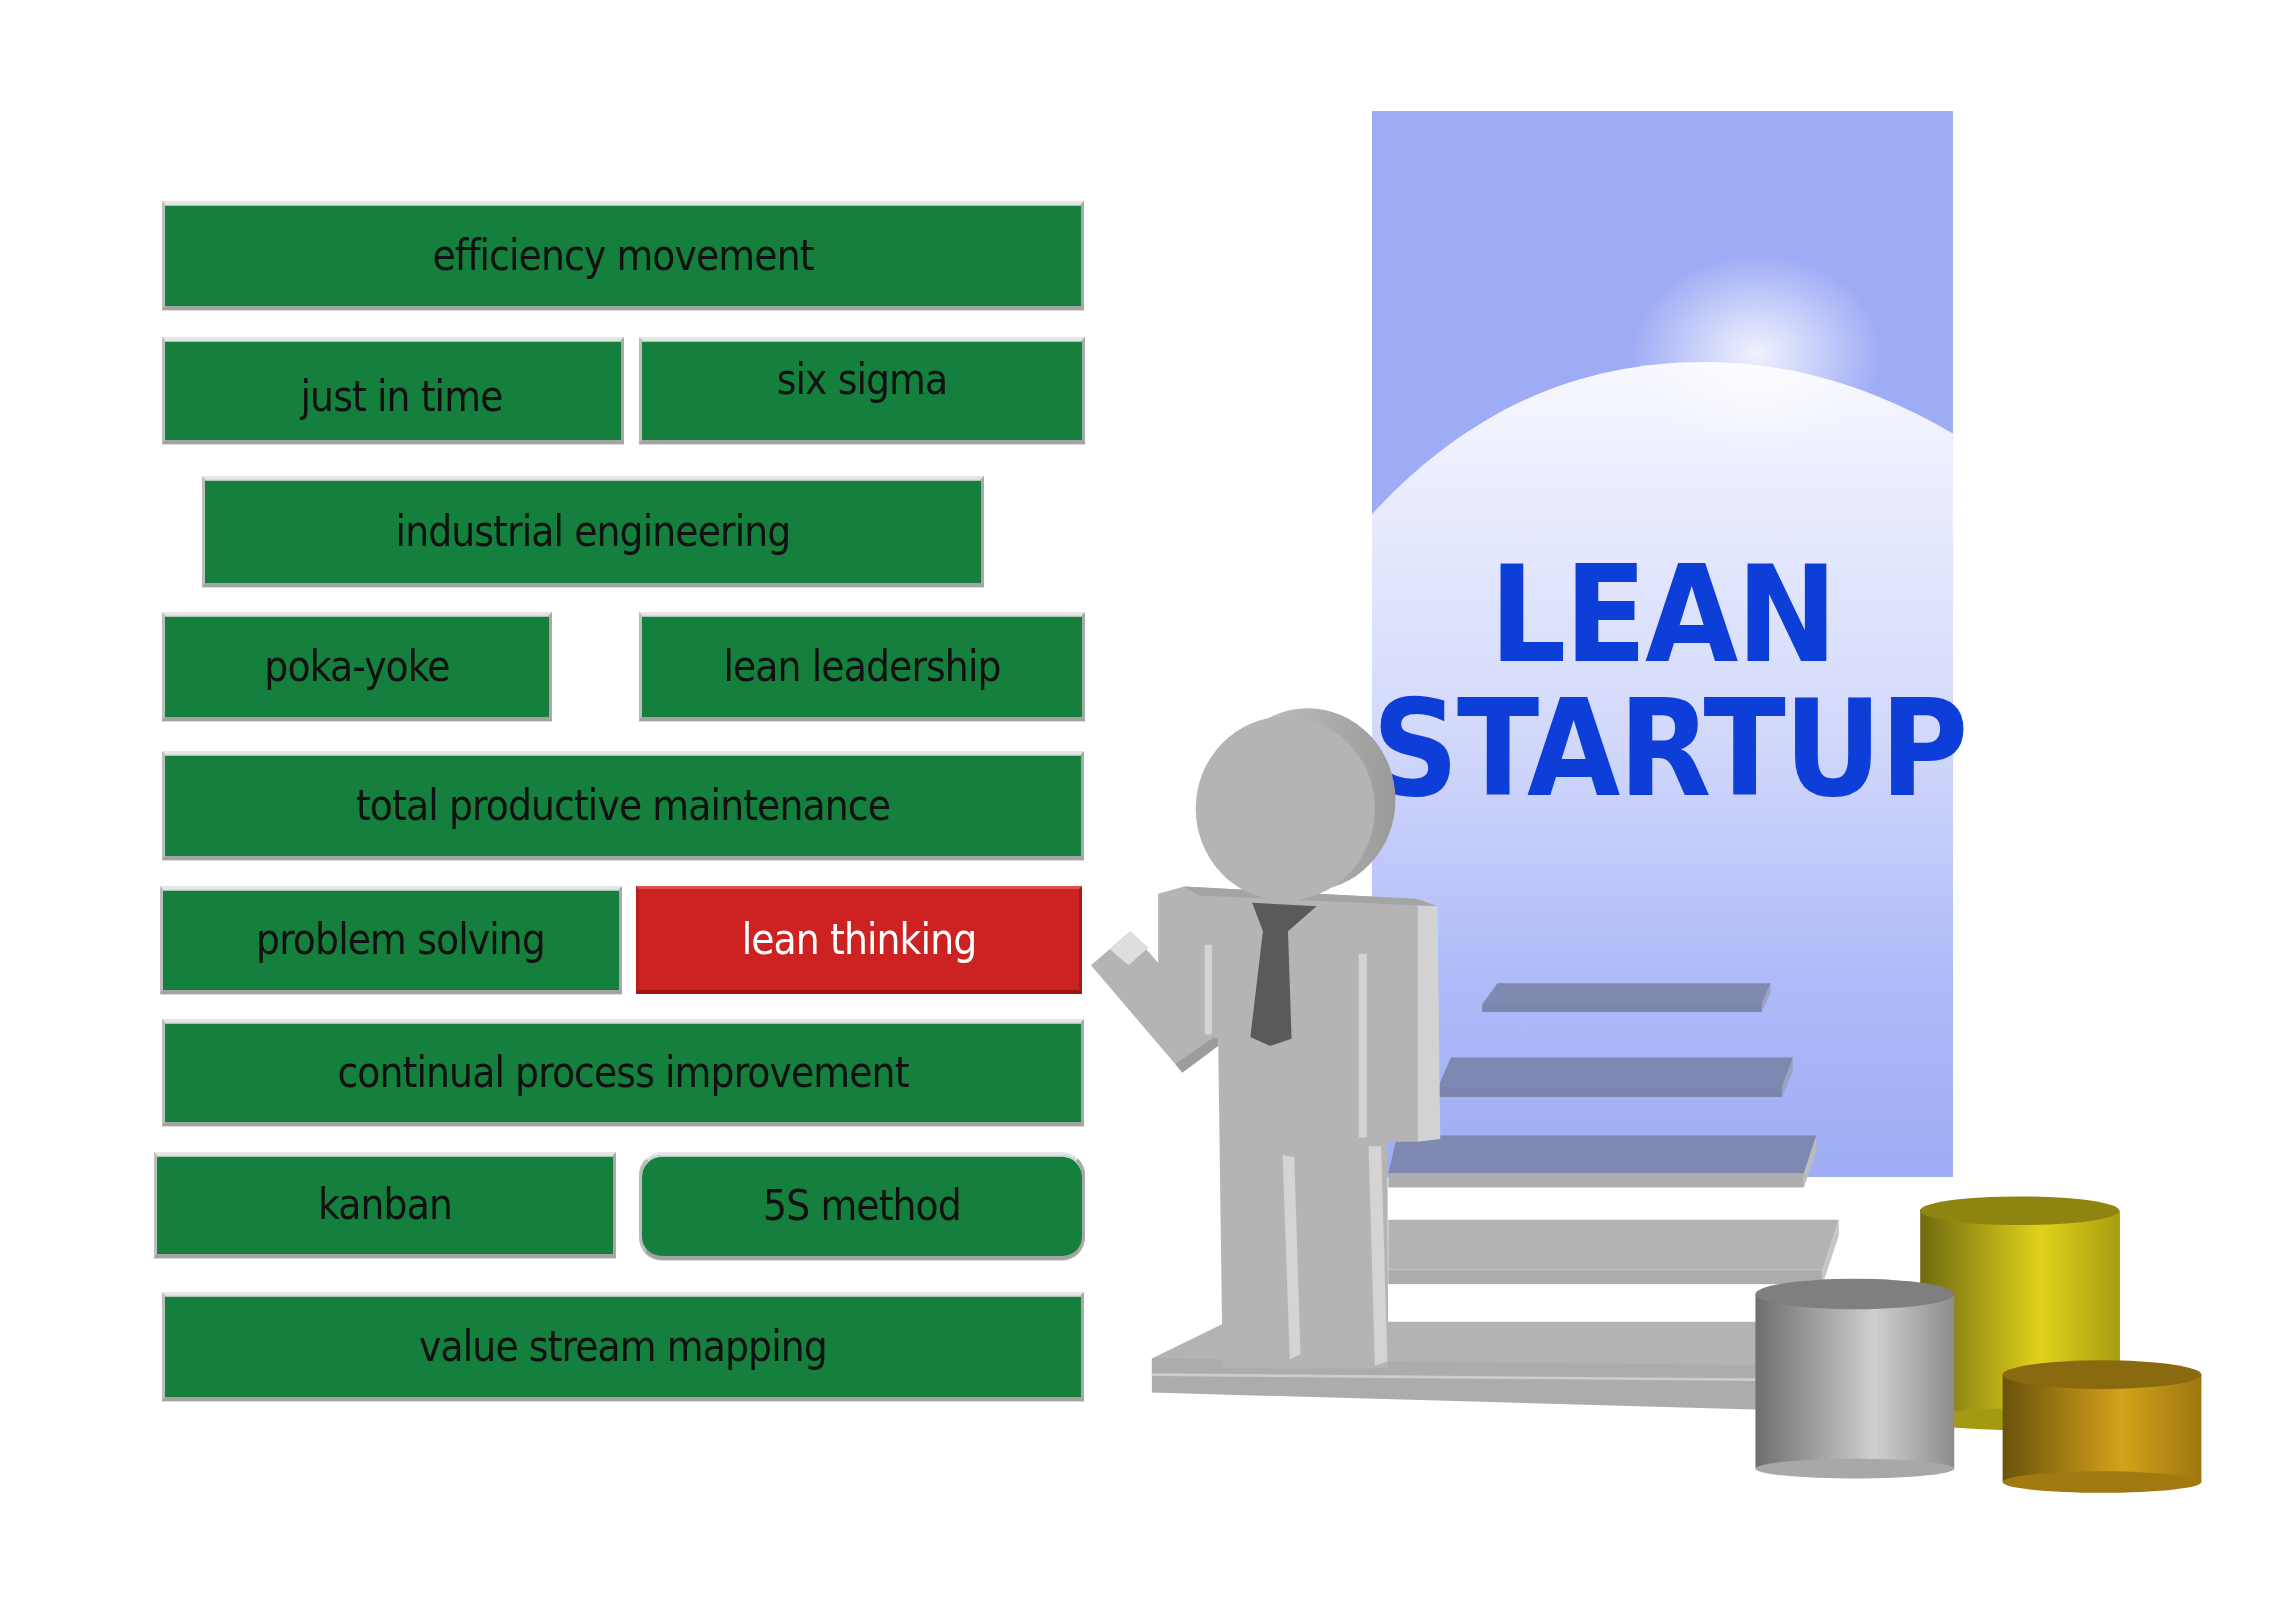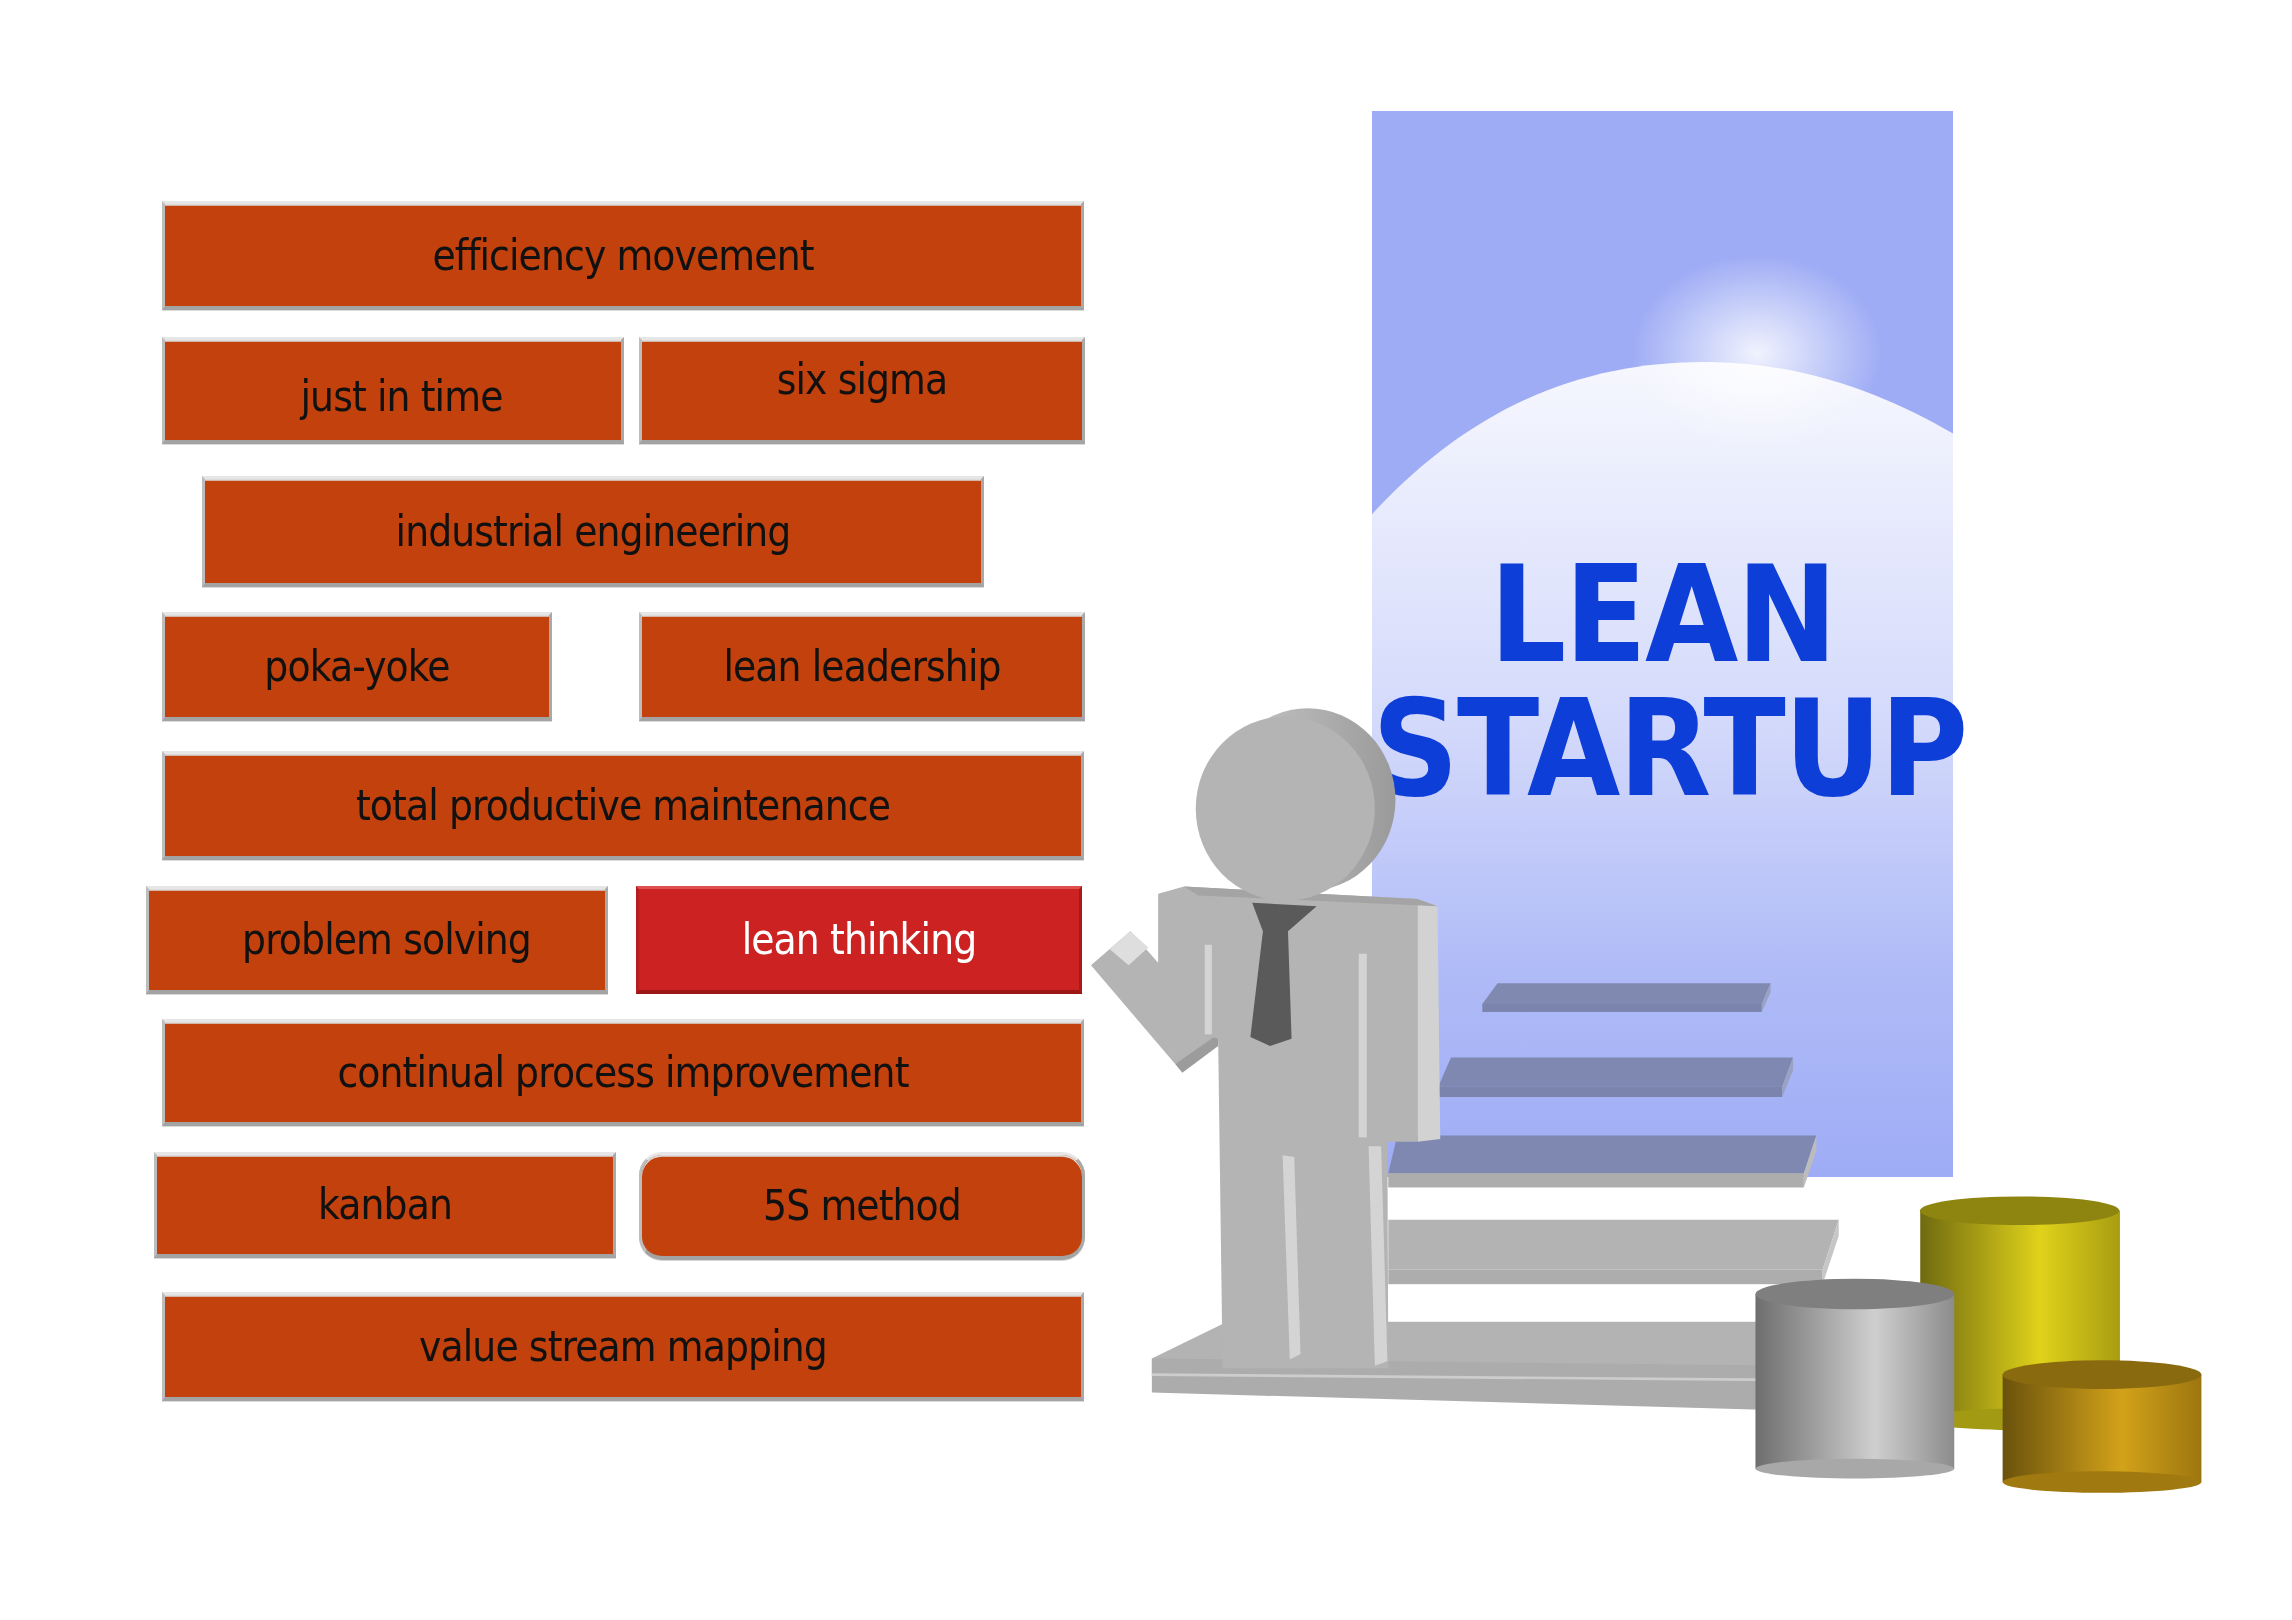--- a/index.html
+++ b/index.html
@@ -1,19 +1,19 @@
 <!DOCTYPE html>
 <html style="font-size:14.3px"><head>
 <meta charset="utf-8">
 <style>
   html, body { margin:0; padding:0; background:#ffffff; }
   body { width:2293px; height:1620px; position:relative; overflow:hidden; font-family:"DejaVu Sans", sans-serif; }
   .tile {
     position:absolute;
-    background:#c2410c;
+    background:#15803d;
     box-sizing:border-box;
     border-top:3.6px solid #e6e6e6;
     border-left:3.6px solid #bdbdbd;
     border-right:3.6px solid #a9a9a9;
     border-bottom:4.5px solid #a3a3a3;
     box-shadow: inset 0 1.8px 0 #dcdcdc, 0 0.9px 0 #d8d8d8;
     display:flex; align-items:center; justify-content:center;
     color:#111111;
     font-size:42px;
     letter-spacing:-0.9px;
@@ -61,21 +61,21 @@
   <span>poka-yoke</span>
 </div>
 <div class="tile" style="left:639px; top:612px; width:446px; height:109px;">
   <span>lean leadership</span>
 </div>
 
 <div class="tile" style="left:162px; top:751px; width:922px; height:109px;">
   <span>total productive maintenance</span>
 </div>
 
-<div class="tile" style="left:146px; top:886px; width:462px; height:108px;padding-left:19px;">
+<div class="tile" style="left:160px; top:886px; width:462px; height:108px;padding-left:19px;">
   <span>problem solving</span>
 </div>
 <div class="tile active" style="left:636px; top:886px; width:446px; height:108px;">
   <span>lean thinking</span>
 </div>
 
 <div class="tile" style="left:162px; top:1019px; width:922px; height:107px;">
   <span>continual process improvement</span>
 </div>
 

